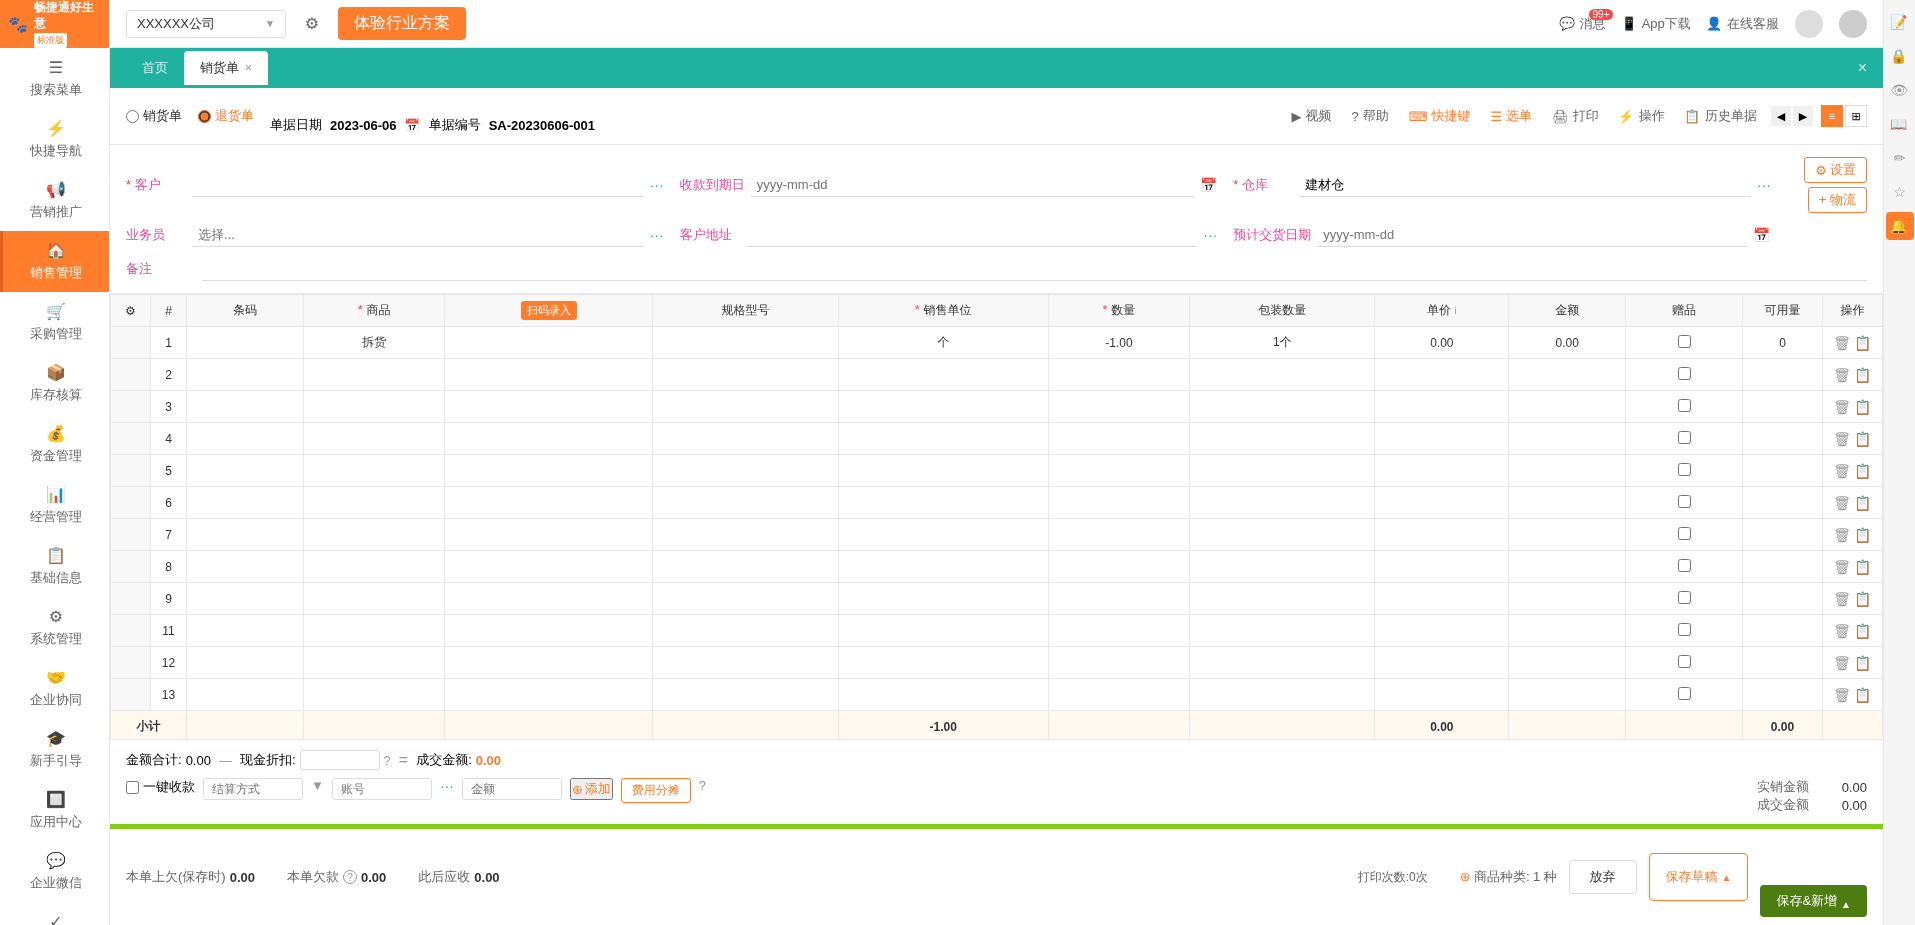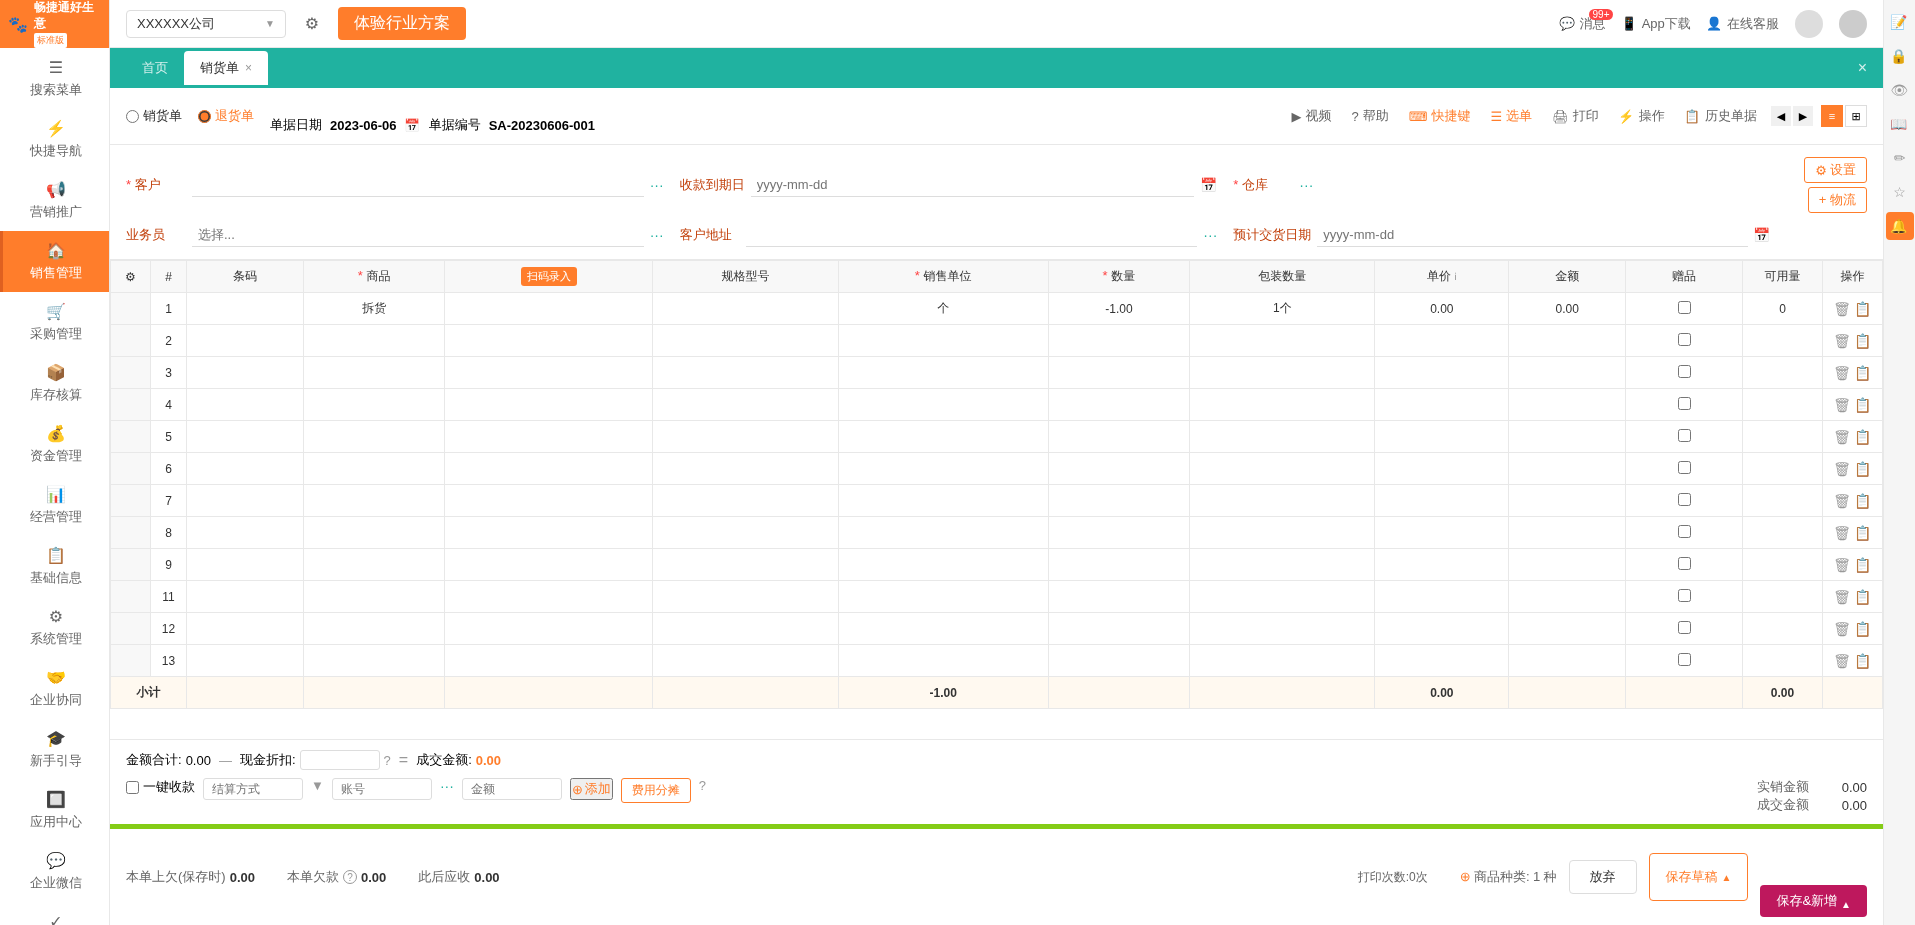--- a/index.html
+++ b/index.html
@@ -51,21 +51,21 @@
     .nav-arrow { width: 20px; height: 20px; background: #f0f0f0; border: none; cursor: pointer; display: flex; align-items: center; justify-content: center; font-size: 11px; }
     .view-btns { display: flex; gap: 2px; }
     .view-btn { width: 22px; height: 22px; border: 1px solid #ddd; background: #fff; cursor: pointer; display: flex; align-items: center; justify-content: center; font-size: 11px; }
     .view-btn.active { background: #ff7d2b; color: #fff; border-color: #ff7d2b; }
 
     
     .form-fields { background: #fff; padding: 12px 16px; border-bottom: 1px solid #e8e8e8; }
     .form-row { display: flex; align-items: center; gap: 16px; margin-bottom: 10px; }
     .form-row:last-child { margin-bottom: 0; }
     .field-group { display: flex; align-items: center; gap: 6px; flex: 1; }
-    .field-label { color: #c2410c; font-size: 13px; white-space: nowrap; min-width: 60px; }
+    .field-label { color: #ec4899; font-size: 13px; white-space: nowrap; min-width: 60px; }
     .field-label.required::before { content: '* '; color: #ff4444; }
     .field-input { flex: 1; border: none; border-bottom: 1px solid #ddd; padding: 4px 6px; font-size: 13px; background: transparent; outline: none; min-width: 80px; }
     .field-dots { color: #20b2a0; cursor: pointer; font-size: 14px; }
     .field-calendar { color: #999; cursor: pointer; font-size: 14px; }
     .form-right-actions { display: flex; flex-direction: column; gap: 4px; min-width: 80px; align-items: flex-end; }
     .set-btn { background: #fff; color: #ff7d2b; border: 1px solid #ff7d2b; border-radius: 3px; padding: 3px 10px; cursor: pointer; font-size: 12px; display: flex; align-items: center; gap: 3px; }
     .logistics-btn { background: #fff; color: #ff7d2b; border: 1px solid #ff7d2b; border-radius: 3px; padding: 3px 10px; cursor: pointer; font-size: 12px; display: flex; align-items: center; gap: 3px; }
 
     
     .table-container { background: #fff; flex: 1; overflow: auto; }
@@ -101,21 +101,21 @@
     .bottom-bar { background: #fff; border-top: 5px solid #84cc16; padding: 8px 16px; display: flex; align-items: center; gap: 32px; }
     .bottom-info { font-size: 12px; color: #666; display: flex; align-items: center; gap: 4px; }
     .bottom-info .zero { color: #333; font-weight: bold; }
     .help-circle { display: inline-flex; align-items: center; justify-content: center; width: 14px; height: 14px; border: 1px solid #999; border-radius: 50%; font-size: 10px; color: #999; cursor: pointer; }
     .bottom-right { margin-left: auto; display: flex; align-items: center; gap: 12px; }
     .summary-row { display: flex; justify-content: flex-end; gap: 8px; align-items: center; }
     .summary-label { color: #666; }
     .summary-value { color: #333; min-width: 50px; text-align: right; }
     .abandon-btn { border: 1px solid #ddd; background: #fff; color: #333; border-radius: 4px; padding: 7px 20px; cursor: pointer; font-size: 13px; }
     .save-draft-btn { background: #fff; color: #ff7d2b; border: 1px solid #ff7d2b; border-radius: 4px; padding: 14px 16px; cursor: pointer; font-size: 13px; display: flex; align-items: center; gap: 4px; }
-    .save-new-btn { background: #be185d; color: #fff; border: none; border-radius: 4px; padding: 7px 16px; cursor: pointer; font-size: 13px; display: flex; align-items: flex-end; gap: 4px; margin-top: 48px; }
+    .save-new-btn { background: #4d7c0f; color: #fff; border: none; border-radius: 4px; padding: 7px 16px; cursor: pointer; font-size: 13px; display: flex; align-items: flex-end; gap: 4px; margin-top: 48px; }
     .btn-arrow { font-size: 10px; }
     .print-count { font-size: 12px; color: #666; }
     .goods-type { font-size: 12px; color: #666; margin-left: 20px; }
 
     
     .right-panel { width: 32px; background: #f5f5f5; display: flex; flex-direction: column; align-items: center; padding: 8px 0; gap: 6px; border-left: 1px solid #e8e8e8; }
     .right-panel-icon { width: 28px; height: 28px; display: flex; align-items: center; justify-content: center; cursor: pointer; color: #999; font-size: 14px; border-radius: 4px; }
     .right-panel-icon.active-orange { background: #ff7d2b; color: #fff; }
   </style>
 </head>
@@ -301,20 +301,21 @@
           <input class="field-input" type="text" style="">
           <span class="field-dots">···</span>
         </div>
         <div class="field-group">
           <span class="field-label">收款到期日</span>
           <input class="field-input" type="text" placeholder="yyyy-mm-dd" style="">
           <span class="field-calendar">📅</span>
         </div>
         <div class="field-group">
           <span class="field-label required">仓库</span>
+          <input class="field-input" type="text" value="建材仓" style="">
           <span class="field-dots">···</span>
         </div>
         <div class="form-right-actions">
           <button class="set-btn">
             <span>⚙</span>
             <span>设置</span>
           </button>
           <button class="logistics-btn">
             <span>+ 物流</span>
           </button>
@@ -330,20 +331,24 @@
           <span class="field-label">客户地址</span>
           <input class="field-input" type="text" style="">
           <span class="field-dots">···</span>
         </div>
         <div class="field-group">
           <span class="field-label">预计交货日期</span>
           <input class="field-input" type="text" placeholder="yyyy-mm-dd" style="">
           <span class="field-calendar">📅</span>
         </div>
         <div style="min-width:80px;"></div>
+      </div>
+      <div class="form-row">
+        <span class="field-label">备注</span>
+        <input class="field-input" style="flex: 1 1 0%; border-top: none; border-right: none; border-left: none; border-image: initial; border-bottom: 1px solid rgb(221, 221, 221);" type="text">
       </div>
     </div>
 
     <div class="table-container">
       <table class="data-table">
         <thead>
           <tr>
             <th class="gear-col">⚙</th>
             <th style="width:36px;">#</th>
             <th>条码</th>

